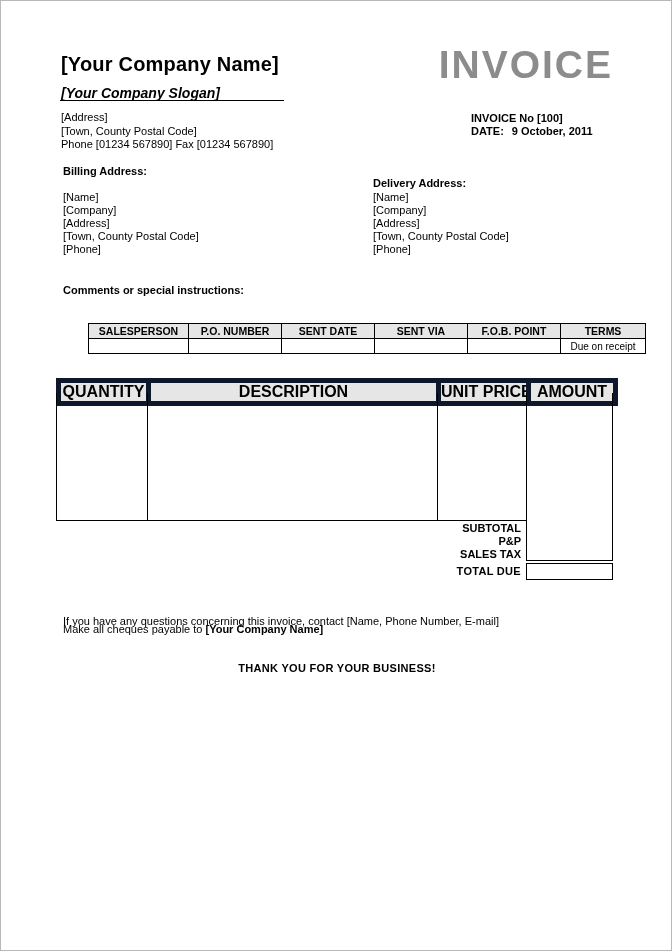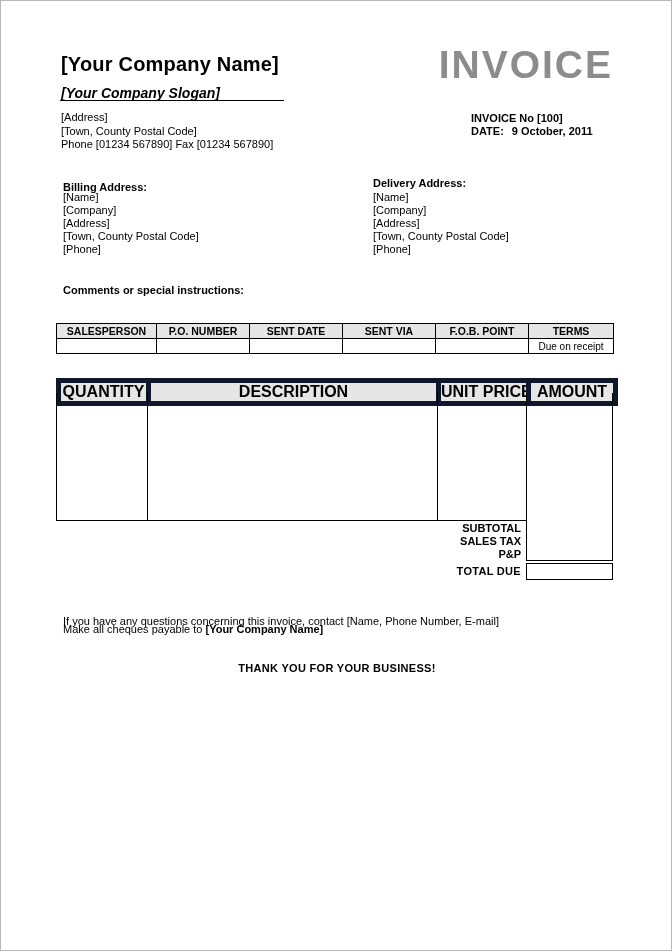--- a/index.html
+++ b/index.html
@@ -20,31 +20,31 @@
     top:42px; right:58px; font-size:39px; font-weight:bold; letter-spacing:2px;
     color:var(--invoice-title, #8c8c8c);
   }
   .invoice-no { left:470px; top:111px; font-size:11px; font-weight:bold; }
   .invoice-date { left:470px; top:124px; font-size:11px; font-weight:bold; }
   .invoice-date .val { margin-left:8px; }
 
   
   .addr-col-title { font-size:11px; font-weight:bold; }
   .addr-col-lines { font-size:11px; line-height:13px; }
-  .billing-title { left:62px; top:180px; }
+  .billing-title { left:62px; top:164px; }
   .billing-lines { left:62px; top:190px; }
   .delivery-title { left:372px; top:176px; }
   .delivery-lines { left:372px; top:190px; }
 
   .comments-label { left:62px; top:283px; font-size:11px; font-weight:bold; }
 
   
   .info-table { left:55px; top:322px; }
   table { border-collapse:collapse; table-layout:fixed; }
-  .info-table table { width:557px; }
+  .info-table table { width:557px;margin-left:32px; }
   .info-table th, .info-table td { border:1px solid #000; overflow:hidden; white-space:nowrap; }
   .info-table th {
     height:15px; font-size:10.5px; font-weight:bold; text-align:center;
     background:var(--table-header-fill, #e6e6e6);
   }
   .info-table td { height:15px; font-size:10px; text-align:center; }
 
   
   .items-header { left:55px; top:377px; }
   .items-header table { width:557px; }
@@ -168,22 +168,22 @@
 
   <div class="abs items-body">
     <div class="vline v1"></div>
     <div class="vline v2"></div>
   </div>
 
   <div class="abs amount-box"></div>
 
   <div class="abs totals-labels">
     <div class="trow">SUBTOTAL</div>
+    <div class="trow">P&amp;P</div>
     <div class="trow">SALES TAX</div>
-    <div class="trow">P&amp;P</div>
     <div class="trow total-due">TOTAL DUE</div>
   </div>
 
   <div class="abs total-due-box"></div>
 
   <div class="abs cheques-line">
     <span>Make all cheques payable to </span><span class="b">[Your Company Name]</span>
   </div>
   <div class="abs questions-line">If you have any questions concerning this invoice, contact [Name, Phone Number, E-mail]</div>
   <div class="abs thank-you">THANK YOU FOR YOUR BUSINESS!</div>

